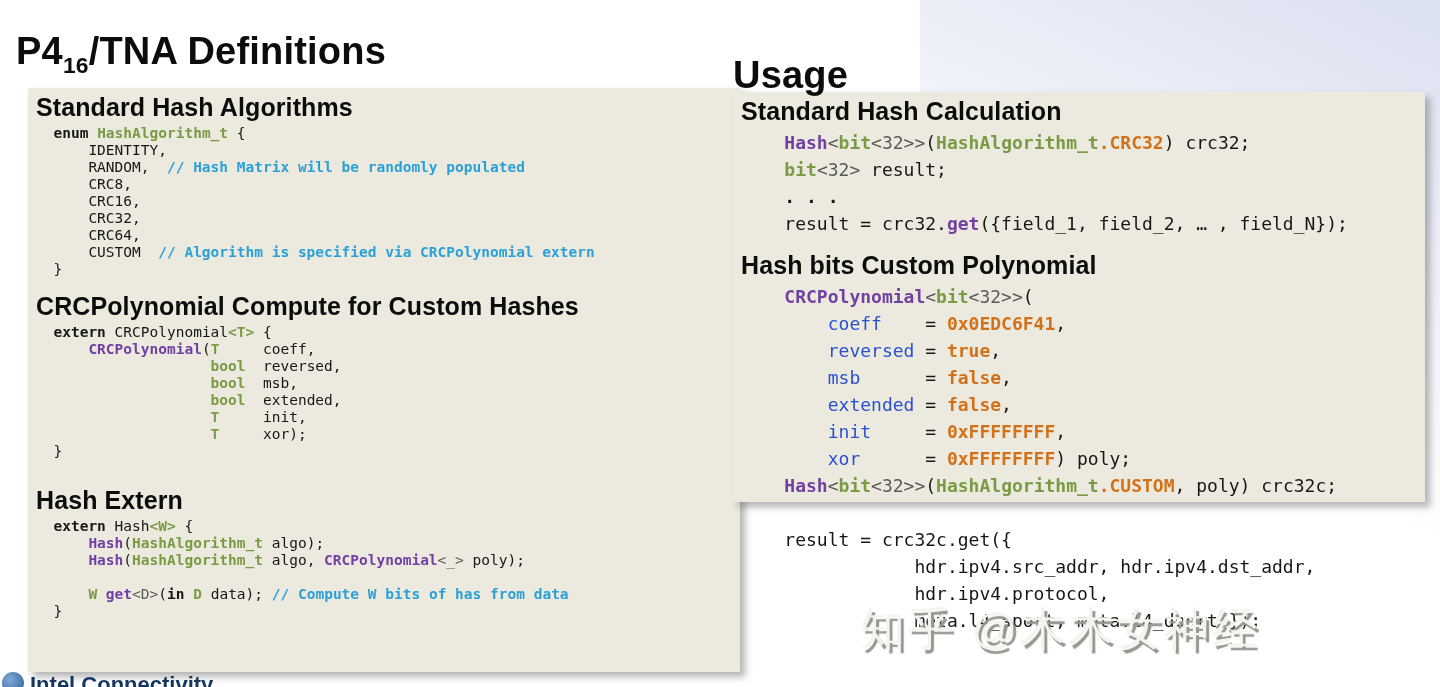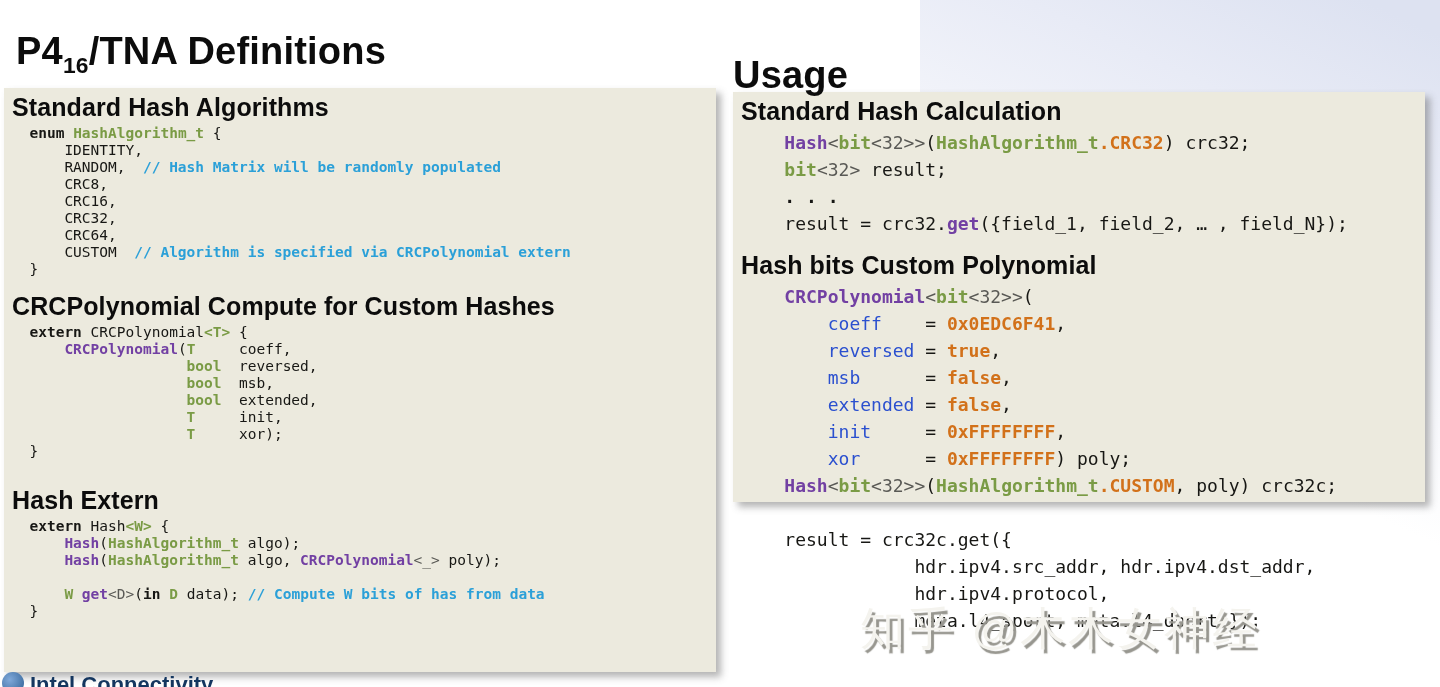--- a/index.html
+++ b/index.html
@@ -28,21 +28,21 @@
   #title-right { left: 733px; width: 692px; margin-top: 24px; }
 
   .panel {
     position: absolute;
     background: #eceade;
     box-shadow: 5px 5px 7px rgba(90,90,90,0.45);
     z-index: 1;
     box-sizing: border-box;
     padding: 5px 8px;
   }
-  #panel-left  { left: 4px;  top: 88px; width: 712px; height: 584px; }
+  #panel-left  { left: 28px;  top: 88px; width: 712px; height: 584px; }
   #panel-right { left: 733px; top: 92px; width: 692px; height: 410px; }
 
   .section h2 {
     margin: 0 0 3px 0;
     font-size: 25px; font-weight: 700; color: #0c0c0c;
     letter-spacing: 0.1px;
   }
   #panel-left  .section + .section { margin-top: 14px; }
   #panel-left  .section:nth-child(3) { margin-top: 26px; }
   #panel-right .section + .section { margin-top: 14px; }

